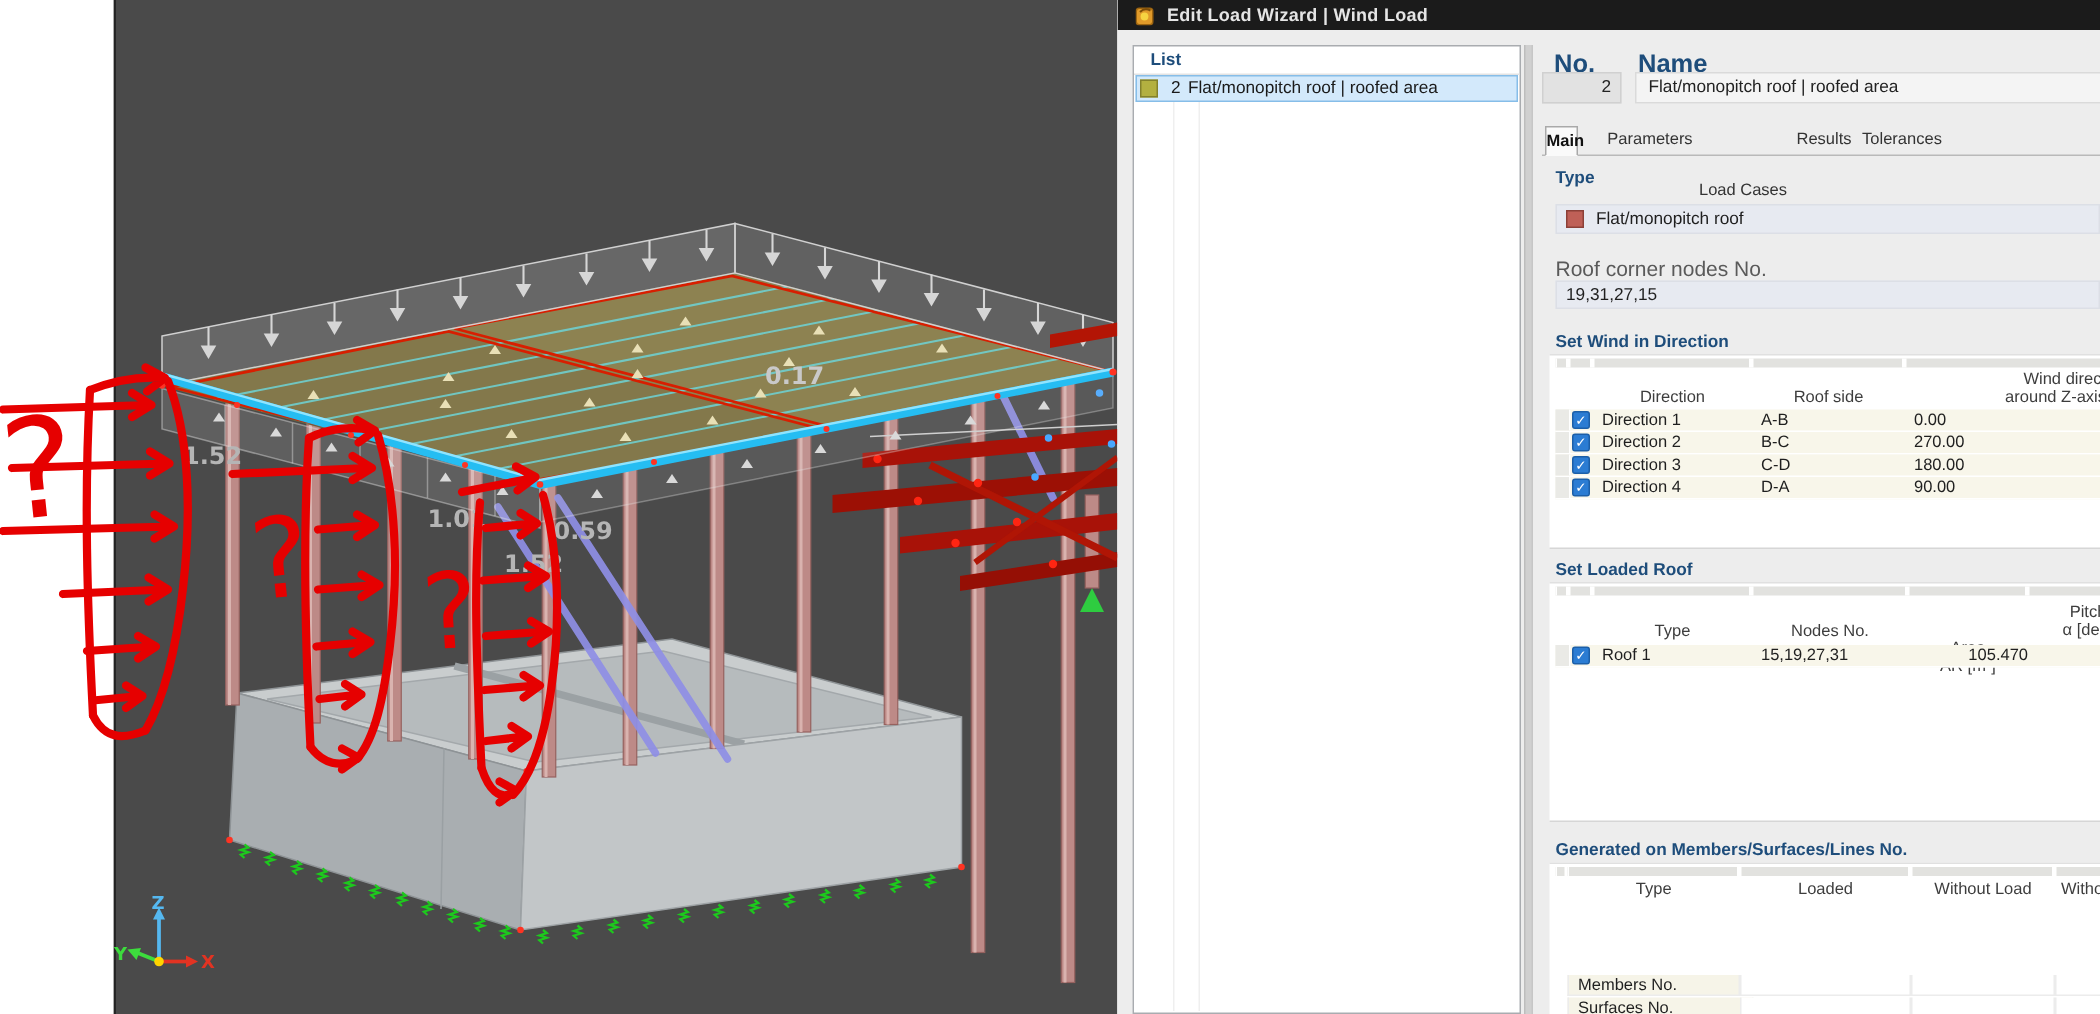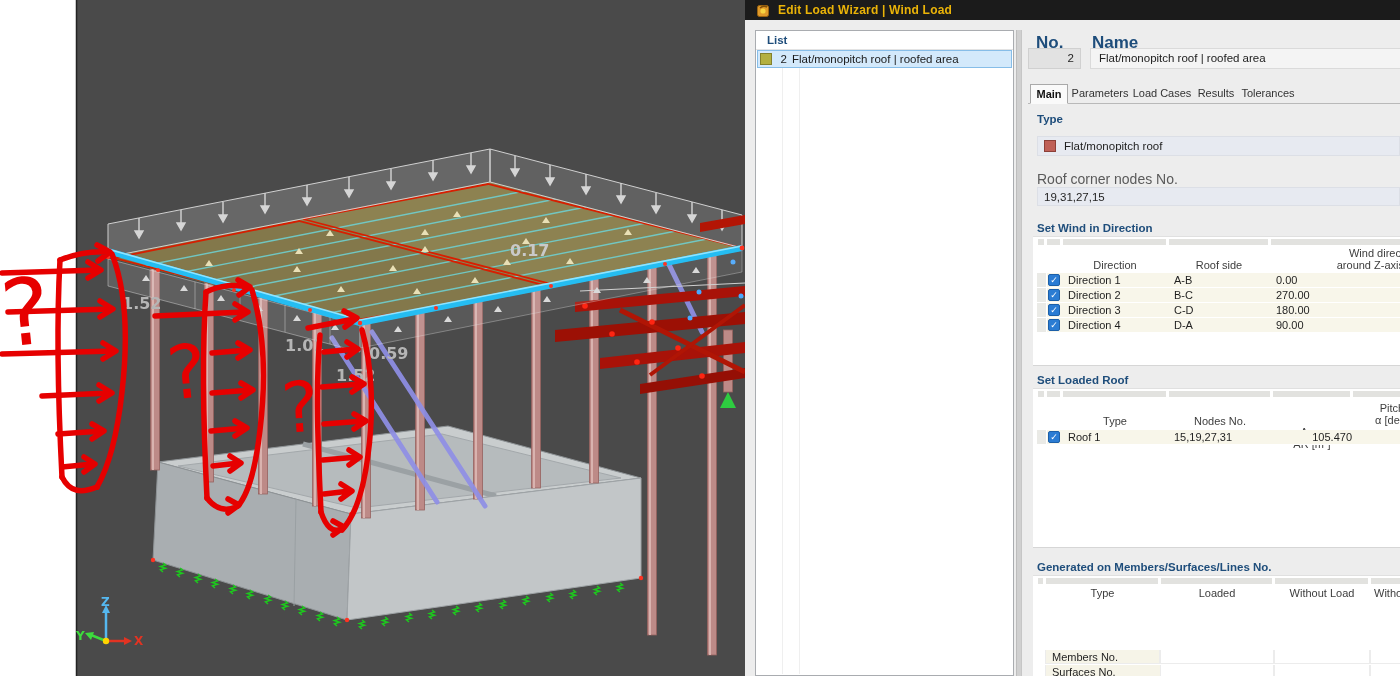--- a/index.html
+++ b/index.html
@@ -1,21 +1,21 @@
 <!DOCTYPE html>
 <html><head>
 <meta charset="utf-8">
 <style>
   html,body{margin:0;padding:0;background:#ffffff;font-family:"Liberation Sans",sans-serif;}
   .stage{position:relative;width:1400px;height:676px;overflow:hidden;background:#ffffff;}
   .scene-svg{position:absolute;left:0;top:0;}
   
   .dialog{position:absolute;left:745px;top:0;width:655px;height:676px;background:#ededed;overflow:hidden;}
   .titlebar{position:absolute;left:0;top:0;width:100%;height:20px;background:#1b1b1b;display:flex;align-items:center;}
-  .titlebar .ttl{color:#eab308;font-size:12px;font-weight:700;margin-left:8px;letter-spacing:.2px;}
+  .titlebar .ttl{color:#e5e5e5;font-size:12px;font-weight:700;margin-left:8px;letter-spacing:.2px;}
   .wicon{width:13px;height:13px;margin-left:12px;flex:0 0 auto;}
   .list-panel{position:absolute;left:10px;top:30px;width:259px;height:646px;background:#ffffff;border:1px solid #a9acb0;box-sizing:border-box;}
   .list-head{height:18px;border-bottom:1px solid #e3e3e3;display:flex;align-items:center;}
   .list-head span{color:#1e4d7b;font-weight:700;font-size:11.5px;margin-left:11px;}
   .list-sep{position:absolute;top:19px;bottom:1px;width:1px;background:#efefef;}
   .list-item{position:absolute;left:1px;right:1px;top:19px;height:18px;background:#d3e9fb;border:1px solid #86bde8;box-sizing:border-box;display:flex;align-items:center;font-size:11.5px;color:#1a1a1a;}
   .swatch{width:12px;height:12px;box-sizing:border-box;margin:0 3px 0 2px;}
   .sw-olive{background:#b3b040;border:1px solid #83812c;}
   .sw-red{background:#bf6057;border:1px solid #8c4038;}
   .list-item .no{width:12px;text-align:right;margin-right:5px;}
@@ -413,23 +413,23 @@
     <div class="splitter"></div>
 
     <div class="right-pane">
 
       <div class="flabel" style="left:8px;top:5px;">No.</div>
       <div class="no-field">2</div>
       <div class="flabel" style="left:64px;top:5px;">Name</div>
       <div class="name-field">Flat/monopitch roof | roofed area</div>
 
       <div class="tabs">
-        <div class="tab active" style="left:2px;width:38px;">Main</div>
+        <div class="tab active" style="left:2px;width:22px;">Main</div>
         <div class="tab" style="left:42px;width:60px;">Parameters</div>
-        <div class="tab" style="left:104px;width:60px;">Load Cases</div>
+        <div class="tab" style="left:104px;width:60px;margin-top:34px;">Load Cases</div>
         <div class="tab" style="left:166px;width:44px;">Results</div>
         <div class="tab" style="left:212px;width:56px;">Tolerances</div>
       </div>
 
       <div class="group-title" style="left:9px;top:85px;">Type</div>
       <div class="field-row" style="top:108px;width:363px;">
         <span class="swatch sw-red" style="margin-left:6px;"></span>
         <span style="margin-left:5px;">Flat/monopitch roof</span>
       </div>
 

